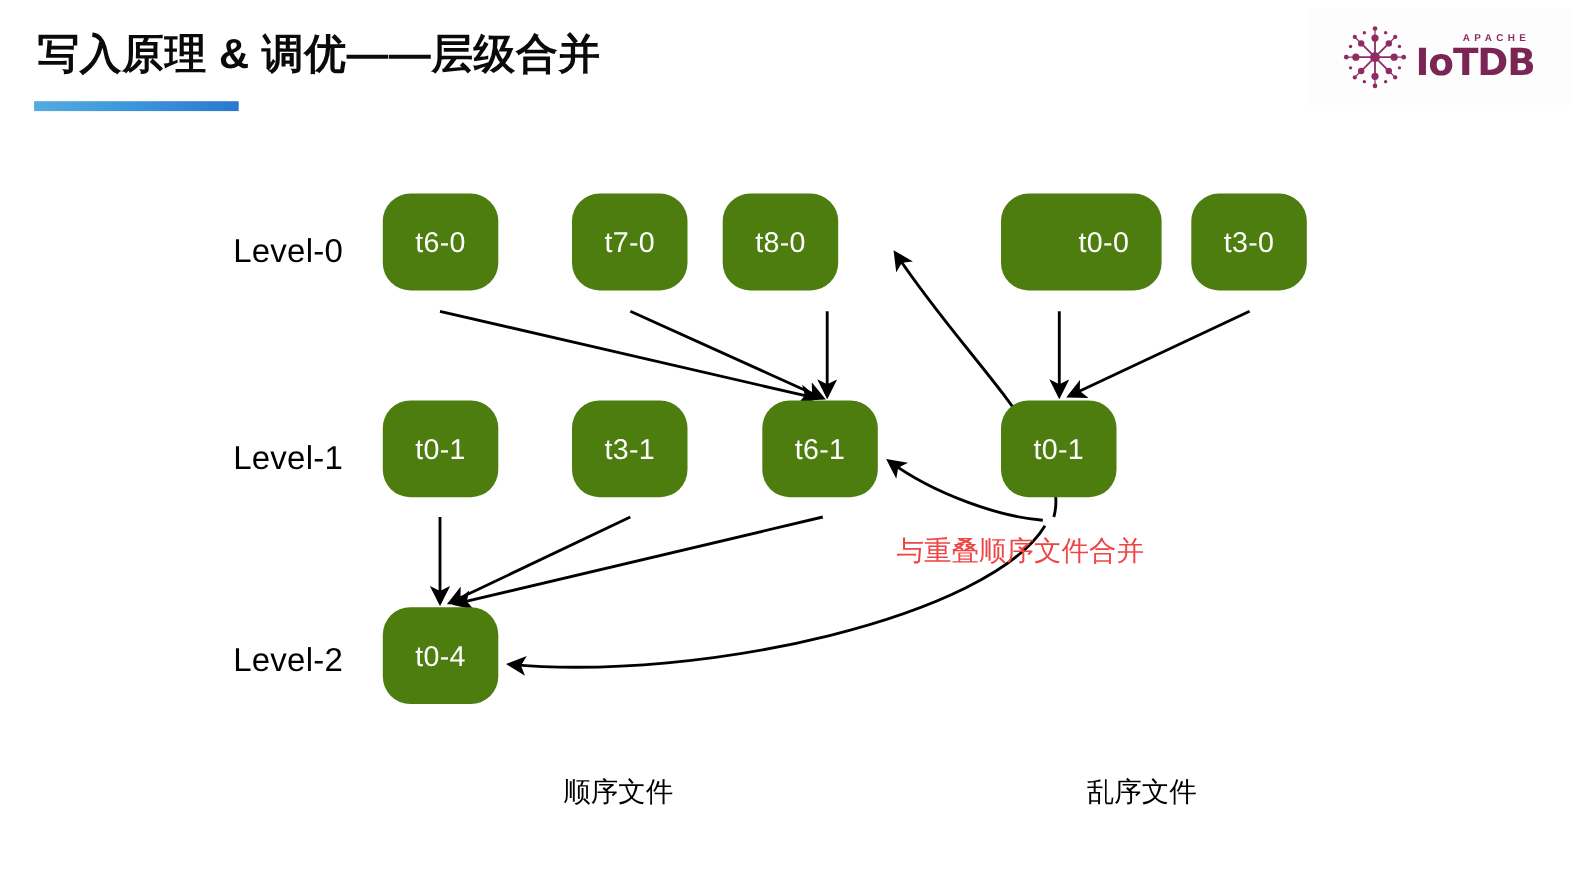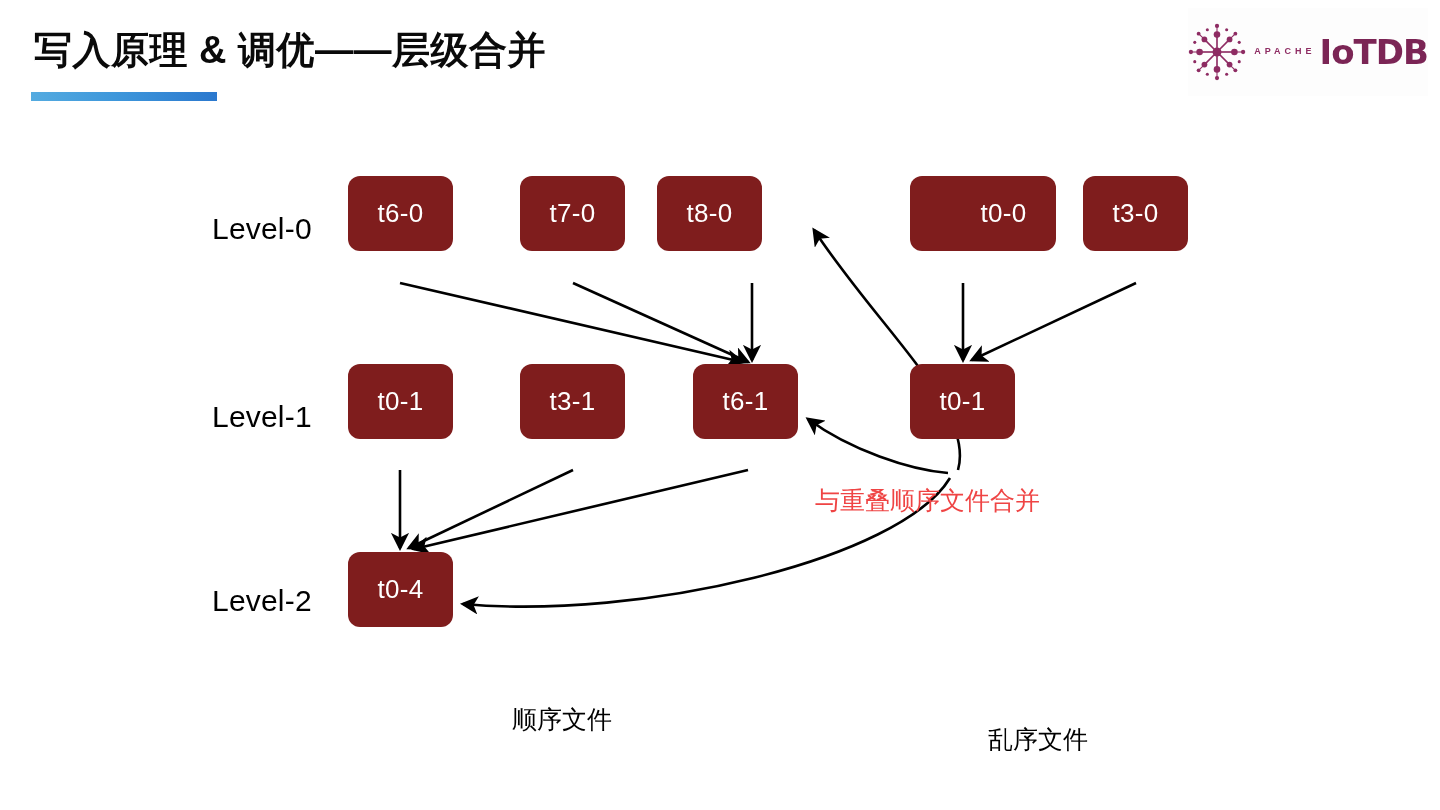--- a/index.html
+++ b/index.html
@@ -55,22 +55,22 @@
     gap: 8px;
   }
   .logo-mark {
     width: 58px;
     height: 58px;
     flex: 0 0 58px;
   }
   .logo-text-wrap {
     position: relative;
     display: flex;
-    flex-direction: row;
-    align-items: center;
+    flex-direction: column;
+    align-items: flex-end;
     line-height: 1;
   }
   .logo-apache {
     font-size: 9px;
     letter-spacing: 4px;
     color: #8E2C63;
     font-weight: bold;
     margin-right: 4px;
     margin-bottom: 1px;
   }
@@ -103,23 +103,23 @@
     position: absolute;
     font-size: 30px;
     color: #000;
     white-space: nowrap;
     letter-spacing: 0.2px;
   }
 
   .node {
     position: absolute;
     width: 105px;
-    height: 75px;
-    background: #7f1d1d;
-    border-radius: 12px;
+    height: 88px;
+    background: #4d7c0f;
+    border-radius: 25px;
     display: flex;
     align-items: center;
     justify-content: center;
     color: #ffffff;
     font-size: 26px;
     letter-spacing: 0.3px;
   }
 
   .group-label {
     position: absolute;
@@ -248,14 +248,14 @@
   <div class="node" style="left:520px; top:364px;">t3-1</div>
   <div class="node" style="left:693px; top:364px;">t6-1</div>
 
   <div class="node" style="left:910px; top:364px;">t0-1</div>
 
   <div class="node" style="left:348px; top:552px;">t0-4</div>
 
   <div class="annotation" style="left:815px; top:484px;">与重叠顺序文件合并</div>
 
   <div class="group-label" style="left:512px; top:703px;">顺序文件</div>
-  <div class="group-label" style="left:988px; top:703px;margin-top:20px;">乱序文件</div>
+  <div class="group-label" style="left:988px; top:703px;">乱序文件</div>
 </div>
 
 </body></html>

